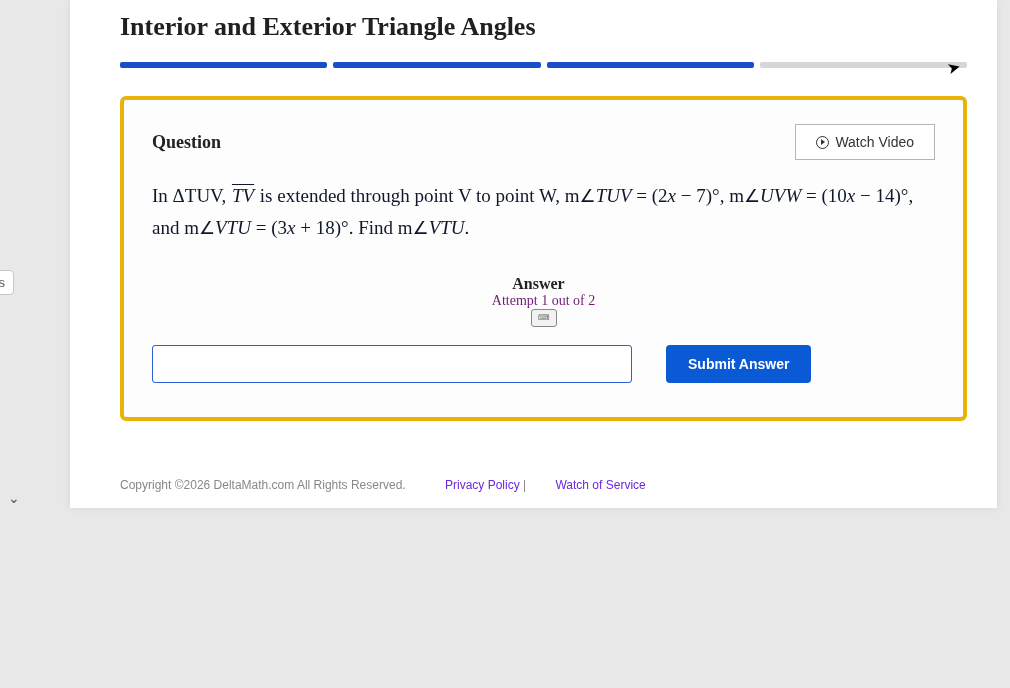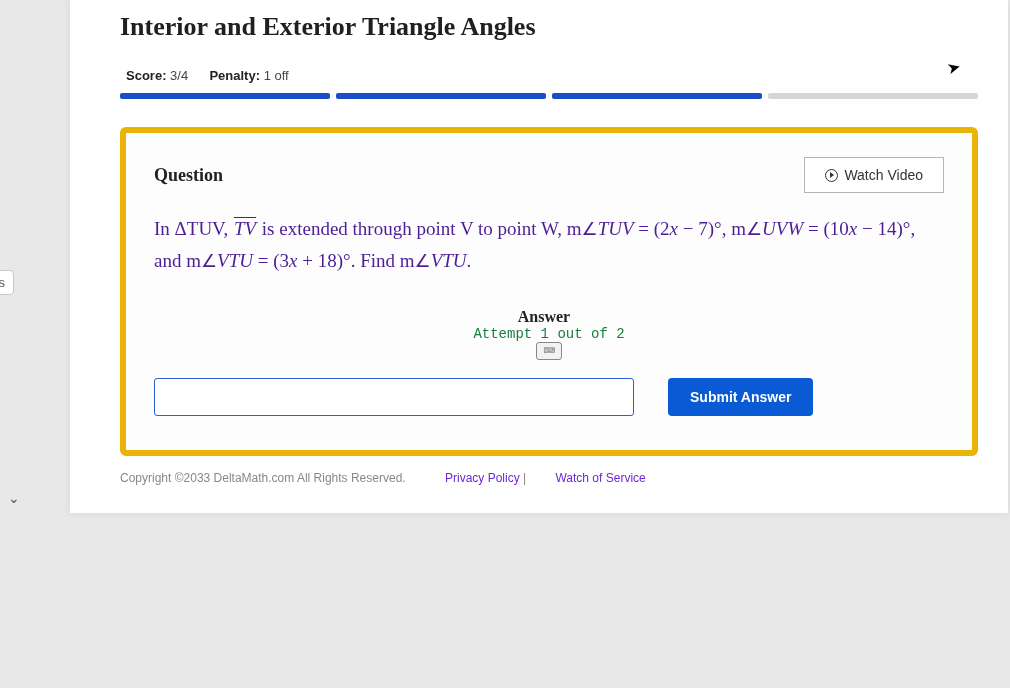--- a/index.html
+++ b/index.html
@@ -27,25 +27,25 @@
     border: 1px solid #c8c8c8;
     border-radius: 4px;
     padding: 4px 8px;
     font-family: -apple-system, Helvetica, Arial, sans-serif;
     font-size: 13px;
     color: #555;
   }
   .main {
     position: absolute;
     left: 70px;
-    right: 2px;
+    right: 13px;
     top: 0;
     background: #fff;
     box-shadow: 0 0 8px rgba(0,0,0,0.08);
-    padding: 0 30px 12px 50px;
+    padding: 0 30px 0 50px;
   }
   .title {
     font-weight: 700;
     font-size: 26px;
     color: #202020;
     padding: 12px 0 20px 0;
   }
   .score-row {
     font-family: -apple-system, Helvetica, Arial, sans-serif;
     font-size: 13px;
@@ -60,25 +60,25 @@
     padding-bottom: 28px;
   }
   .seg {
     height: 6px;
     flex: 1;
     background: #d6d6d6;
     border-radius: 2px;
   }
   .seg.fill { background: #1a4ec9; }
   .card {
-    border: 6px solid #eab308;
+    border: 4px solid #eab308;
     border-radius: 6px;
     background: #fdfdfd;
     padding: 24px 28px 34px 28px;
-    margin-bottom: 15px;
+    margin-bottom: 57px;
   }
   .q-header {
     display: flex;
     align-items: center;
     margin-bottom: 20px;
   }
   .q-label {
     font-weight: 700;
     font-size: 18px;
     color: #222;
@@ -114,41 +114,41 @@
     left: 4px;
     top: 2.5px;
     width: 0; height: 0;
     border-left: 4px solid #333;
     border-top: 3px solid transparent;
     border-bottom: 3px solid transparent;
   }
   .problem {
     font-size: 19px;
     line-height: 1.7;
-    color: #4c1d95;
+    color: #0f172a;
     margin-bottom: 30px;
     font-family: Georgia, "Times New Roman", serif;
   }
   .overline {
     text-decoration: overline;
     font-style: italic;
     padding: 0 1px;
   }
   .angle { font-size: 18px; }
   .mi { font-style: italic; }
   .answer-row {
     font-size: 16px;
     color: #222;
     margin-bottom: 18px;
     display: flex;
     align-items: center;
     flex-direction: column;
   }
   .answer-row .alabel { font-weight:700; margin-right:10px;}
-  .answer-row .attempt { color:#15803d; font-size:14px; font-family: Liberation Mono, monospace; flex:1;}
+  .answer-row .attempt { color:#701a75; font-size:14px; font-family: Liberation Serif, serif; flex:1;}
   .kbd-icon {
     width: 26px; height:18px;
     border:1.5px solid #888;
     border-radius:3px;
     position: relative;
     background:#f2f2f2;
     font-size:8px;
     display:flex;
     align-items:center;
     justify-content:center;
@@ -209,27 +209,20 @@
 <div class="sidebar-stub">
   <div class="side-label">ngles</div>
 
 </div>
 <div class="chevron-stub">⌄</div>
 
 <div class="main">
 
   <div class="title">Interior and Exterior Triangle Angles</div>
 
-  <div class="score-row">
-    <span class="bold">Score:</span>
-    <span>3/4</span>
-    <span class="gap"></span>
-    <span class="bold">Penalty:</span>
-    <span>1 off</span>
-  </div>
 
   <div class="progress">
     <div class="seg fill"></div>
     <div class="seg fill"></div>
     <div class="seg fill"></div>
     <div class="seg"></div>
   </div>
 
   <div class="card">
     <div class="q-header">
@@ -248,21 +241,21 @@
       <span class="kbd-icon">⌨</span>
     </div>
 
     <div class="input-row">
       <input class="answer-input" type="text" value="" style="">
       <button class="submit-btn">Submit Answer</button>
     </div>
   </div>
 
   <div class="footer">
-    <span>Copyright ©2033 DeltaMath.com All Rights Reserved.</span>
+    <span>Copyright ©2026 DeltaMath.com All Rights Reserved.</span>
     &nbsp;&nbsp;
     <a>Privacy Policy</a>
     <span> | </span>
     <a>Watch of Service</a>
   </div>
 
 </div>
 
 <div class="cursor">➤</div>
 

